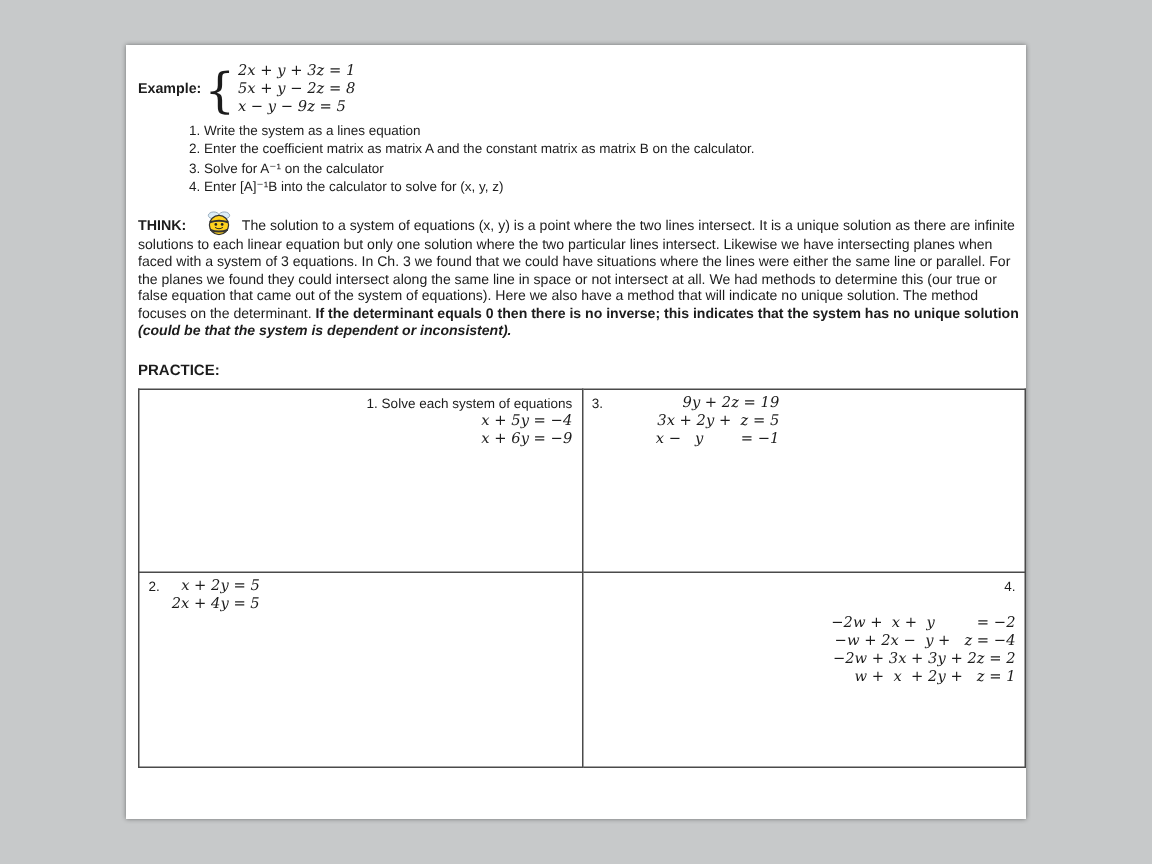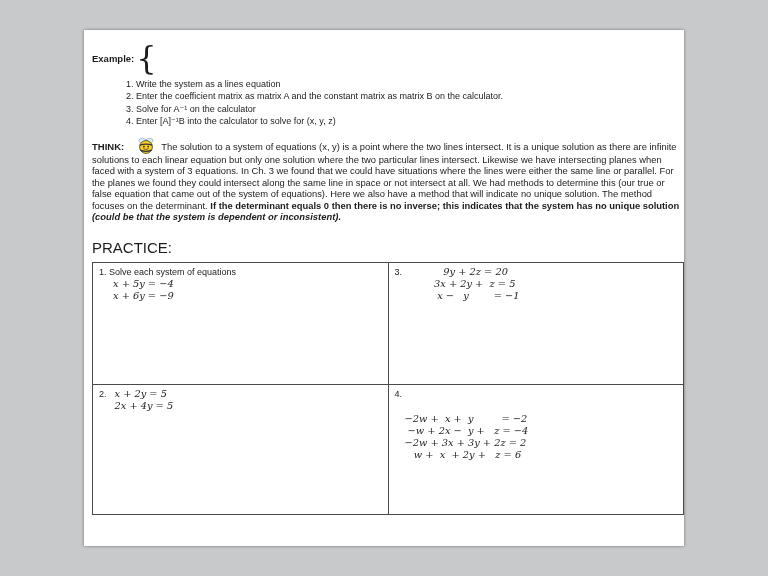--- a/index.html
+++ b/index.html
@@ -33,24 +33,24 @@
     font-size:9px; line-height:12.4px; padding-left:6px;
   }
   .think {
     margin:9px 0 16px 2px; width:590px;
     font-size:9.4px; line-height:11.5px;
   }
   .label-bold { font-weight:bold; font-size:9.5px; }
   .seg-bold { font-weight:bold; }
   .seg-bold-italic { font-weight:bold; font-style:italic; }
   .bee { vertical-align:-4px; margin:0 5px 0 12px; }
-  .practice { margin:13px 0 6px 2px; font-weight:normal; font-size:15px; }
+  .practice { margin:13px 0 6px 2px; font-weight:bold; font-size:10px; }
   table.practice-table {
     border-collapse:collapse; margin-left:2px;
-    width:592px; table-layout:fixed;
+    width:592px; table-layout:fixed;text-align:right;
   }
   .practice-table td {
     border:1px solid #4a4a4a; vertical-align:top; padding:3px 6px;
   }
   .practice-table tr.r1 td { height:122px; }
   .practice-table tr.r2 td { height:130px; }
   .cell-title { font-size:9px; line-height:12px; }
   .num { font-size:9px; line-height:12.5px; }
   .prob-inline { display:flex; }
   .eq-indent-1 { margin-left:14px; }
@@ -59,20 +59,25 @@
   .eq-indent-4 { margin-left:10px; margin-top:13px; }
 </style>
 </head>
 <body>
 
 <div class="page">
 
   <div class="example-row">
     <span class="example-label">Example:</span>
     <span class="brace">{</span>
+    <div>
+      <div class="math-line">2x + y + 3z = 1</div>
+      <div class="math-line">5x + y − 2z = 8</div>
+      <div class="math-line">x − y − 9z = 5</div>
+    </div>
   </div>
 
   <ol class="steps">
     <li>Write the system as a lines equation</li>
     <li>Enter the coefficient matrix as matrix A and the constant matrix as matrix B on the calculator.</li>
     <li>Solve for A⁻¹ on the calculator</li>
     <li>Enter [A]⁻¹B into the calculator to solve for  (x, y, z)</li>
   </ol>
 
   <p class="think">
@@ -97,21 +102,21 @@
         <div class="cell-title">1. Solve each system of equations</div>
         <div class="eq-indent-1">
           <div class="math">x + 5y = −4</div>
           <div class="math">x + 6y = −9</div>
         </div>
       </td>
       <td>
         <div class="prob-inline">
           <span class="num">3.</span>
           <div class="eq-indent-3">
-            <div class="math">   9y + 2z = 20</div>
+            <div class="math">   9y + 2z = 19</div>
             <div class="math">3x + 2y +  z = 5</div>
             <div class="math"> x −   y        = −1</div>
           </div>
         </div>
       </td>
     </tr>
     <tr class="r2">
       <td>
         <div class="prob-inline">
           <span class="num">2.</span>
@@ -120,20 +125,20 @@
             <div class="math">2x + 4y = 5</div>
           </div>
         </div>
       </td>
       <td>
         <div class="num">4.</div>
         <div class="eq-indent-4">
           <div class="math">−2w +  x +  y         = −2</div>
           <div class="math"> −w + 2x −  y +   z = −4</div>
           <div class="math">−2w + 3x + 3y + 2z = 2</div>
-          <div class="math">   w +  x  + 2y +   z = 6</div>
+          <div class="math">   w +  x  + 2y +   z = 1</div>
         </div>
       </td>
     </tr>
   </tbody>
     </table>
 
 </div>
 
 </body></html>

